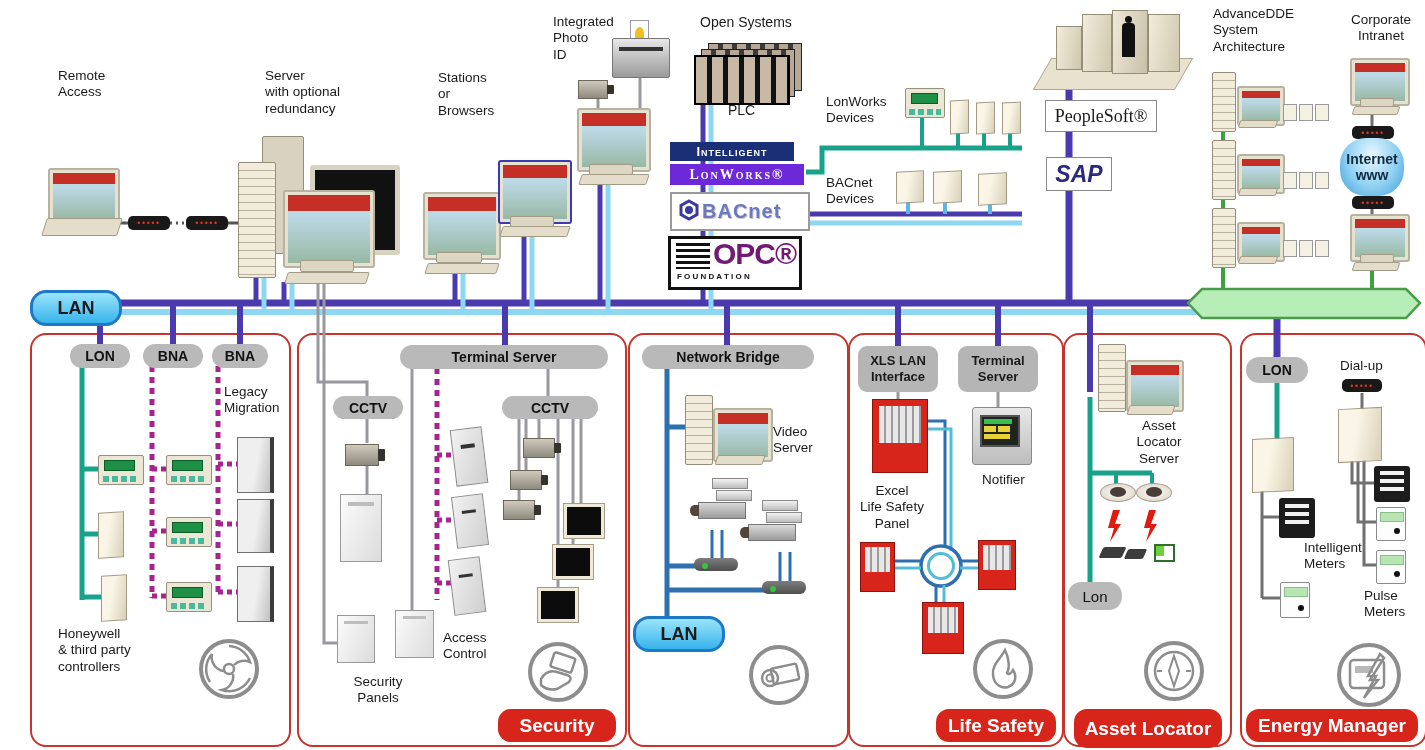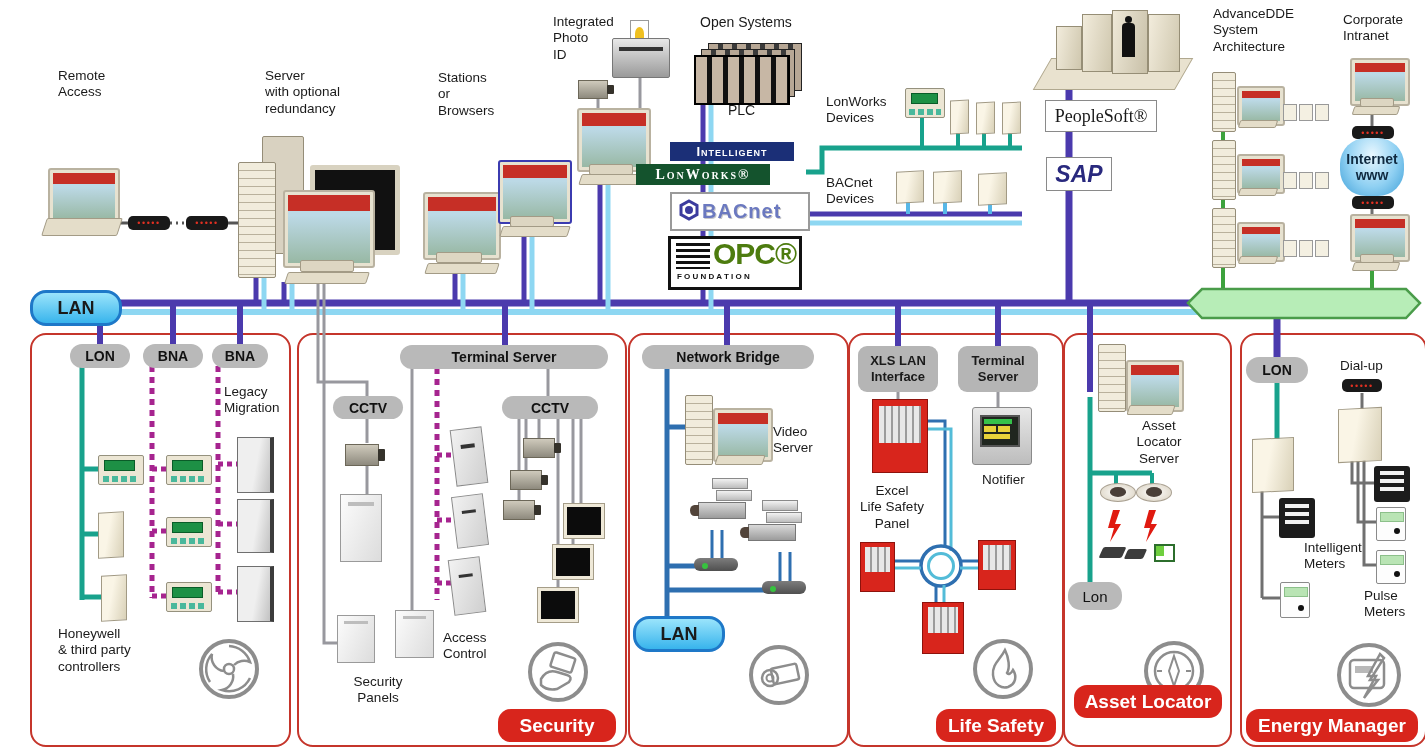--- a/index.html
+++ b/index.html
@@ -253,31 +253,31 @@
   <div class="base" style="left:589px;top:164px;width:42px;height:9px"></div>
   <div class="kbd" style="left:580px;top:174px;width:66px;height:9px"></div>
 
   <div class="lbl" style="left:700px;top:14px;font-size:14px">Open Systems</div>
   <div class="plcback" style="left:708px;top:43px;width:92px;height:46px"></div>
   <div class="plcback" style="left:701px;top:49px;width:92px;height:46px;background-color:#262626"></div>
   <div class="plcfront" style="left:694px;top:55px;width:92px;height:46px"></div>
   <div class="lbl" style="left:728px;top:102px;font-size:14px">PLC</div>
 
   <div class="logo" style="left:670px;top:142px;width:124px;height:19px;background:#1b2f77;font-size:13px;font-variant:small-caps;letter-spacing:1px">Intelligent</div>
-  <div class="logo" style="left:636px;top:164px;width:134px;height:21px;background:#14532d;font-family:'Liberation Serif',serif;font-size:14px;font-variant:small-caps;letter-spacing:2px">LonWorks®</div>
+  <div class="logo" style="left:670px;top:164px;width:134px;height:21px;background:#6d28d9;font-family:'Liberation Serif',serif;font-size:14px;font-variant:small-caps;letter-spacing:2px">LonWorks®</div>
   <div class="d" style="left:670px;top:192px;width:136px;height:35px;background:#fff;border:2px solid #9a9a9a;display:flex;align-items:center">
     <svg width="26" height="26" style="margin-left:4px">
       <polygon points="13,2 21,6.5 21,15.5 13,20 5,15.5 5,6.5" fill="none" stroke="#3b3b9e" stroke-width="3"></polygon>
       <circle cx="13" cy="11" r="4" fill="#3b3b9e"></circle>
     </svg>
     <span style="color:#6b79c0;font-weight:bold;font-size:20px;letter-spacing:1px;text-shadow:1px 1px 0 #c8c8c8">BACnet</span>
   </div>
   <div class="d" style="left:668px;top:236px;width:128px;height:48px;background:#fff;border:3px solid #111">
     <div class="d" style="left:5px;top:4px;width:34px;height:26px;background:repeating-linear-gradient(#111 0 3px,#fff 3px 6px)"></div>
-    <div class="d" style="left:42px;top:-2px;font-weight:bold;font-size:30px;color:#4d7c0f;letter-spacing:-1px">OPC®</div>
+    <div class="d" style="left:42px;top:-2px;font-weight:bold;font-size:30px;color:#701a75;letter-spacing:-1px">OPC®</div>
     <div class="d" style="left:6px;top:33px;font-size:8px;font-weight:bold;color:#111">F O U N D A T I O N</div>
   </div>
 
   <div class="lbl" style="left:826px;top:94px">LonWorks
 Devices</div>
   <div class="ctrl" style="left:905px;top:88px;width:38px;height:28px"></div>
   <div class="wallbox" style="left:950px;top:100px;width:17px;height:32px"></div>
   <div class="wallbox" style="left:976px;top:102px;width:17px;height:30px"></div>
   <div class="wallbox" style="left:1002px;top:102px;width:17px;height:30px"></div>
   <div class="lbl" style="left:826px;top:175px">BACnet
@@ -317,21 +317,21 @@
   <div class="d" style="left:1315px;top:172px;width:12px;height:15px;background:#f4f0e2;border:1px solid #999"></div>
   <div class="tower" style="left:1212px;top:208px;width:22px;height:58px"></div>
   <div class="monitor" style="left:1237px;top:222px;width:38px;height:30px">
       <div class="scr"></div>
     </div>
   <div class="kbd" style="left:1239px;top:256px;width:36px;height:6px"></div>
   <div class="d" style="left:1283px;top:240px;width:12px;height:15px;background:#f4f0e2;border:1px solid #999"></div>
   <div class="d" style="left:1299px;top:240px;width:12px;height:15px;background:#f4f0e2;border:1px solid #999"></div>
   <div class="d" style="left:1315px;top:240px;width:12px;height:15px;background:#f4f0e2;border:1px solid #999"></div>
 
-  <div class="lbl" style="left:1343px;top:12px;text-align:left;width:76px">Corporate
+  <div class="lbl" style="left:1343px;top:12px;text-align:center;width:76px">Corporate
 Intranet</div>
   <div class="monitor" style="left:1350px;top:58px;width:50px;height:38px">
       <div class="scr"></div>
     </div>
   <div class="base" style="left:1360px;top:98px;width:32px;height:7px"></div>
   <div class="kbd" style="left:1353px;top:106px;width:44px;height:7px"></div>
   <div class="modem" style="left:1352px;top:126px;width:42px;height:13px"></div>
   <div class="cloudshape" style="left:1340px;top:138px;width:64px;height:58px">Internet
 www</div>
   <div class="modem" style="left:1352px;top:196px;width:42px;height:13px"></div>
@@ -465,21 +465,21 @@
     <div class="d" style="left:0;top:0;width:8px;height:10px;background:#6fcf3f"></div>
   </div>
   <div class="pill" style="left:1068px;top:582px;width:54px;height:28px;font-weight:normal;font-size:15px">Lon</div>
   <svg class="iconcirc" style="left:1143px;top:640px" width="62" height="62">
     <circle cx="31" cy="31" r="28" fill="none" stroke="#8d8d8d" stroke-width="4"></circle>
     <circle cx="31" cy="31" r="19" fill="none" stroke="#8d8d8d" stroke-width="2.5"></circle>
     <polygon points="31,16 36,31 31,46 26,31" fill="none" stroke="#8d8d8d" stroke-width="2"></polygon>
     <line x1="14" y1="31" x2="19" y2="31" stroke="#8d8d8d" stroke-width="2"></line>
     <line x1="43" y1="31" x2="48" y2="31" stroke="#8d8d8d" stroke-width="2"></line>
   </svg>
-  <div class="banner" style="left:1074px;top:685px;width:148px;height:33px">Asset Locator</div>
+  <div class="banner" style="left:1074px;top:709px;width:148px;height:39px">Asset Locator</div>
 
   <div class="pill" style="left:1246px;top:357px;width:62px;height:26px">LON</div>
   <div class="lbl" style="left:1340px;top:358px">Dial-up</div>
   <div class="modem" style="left:1342px;top:379px;width:40px;height:13px"></div>
   <div class="wallbox" style="left:1252px;top:438px;width:40px;height:52px"></div>
   <div class="meterB" style="left:1279px;top:498px;width:36px;height:40px"></div>
   <div class="lbl" style="left:1304px;top:540px">Intelligent
 Meters</div>
   <div class="meterW" style="left:1280px;top:582px;width:28px;height:34px"></div>
   <div class="wallbox" style="left:1338px;top:408px;width:42px;height:52px"></div>

